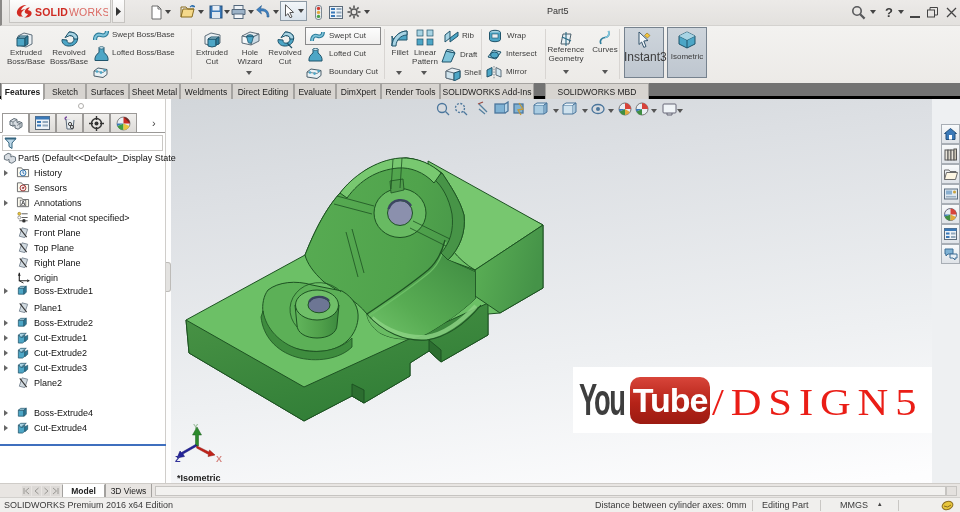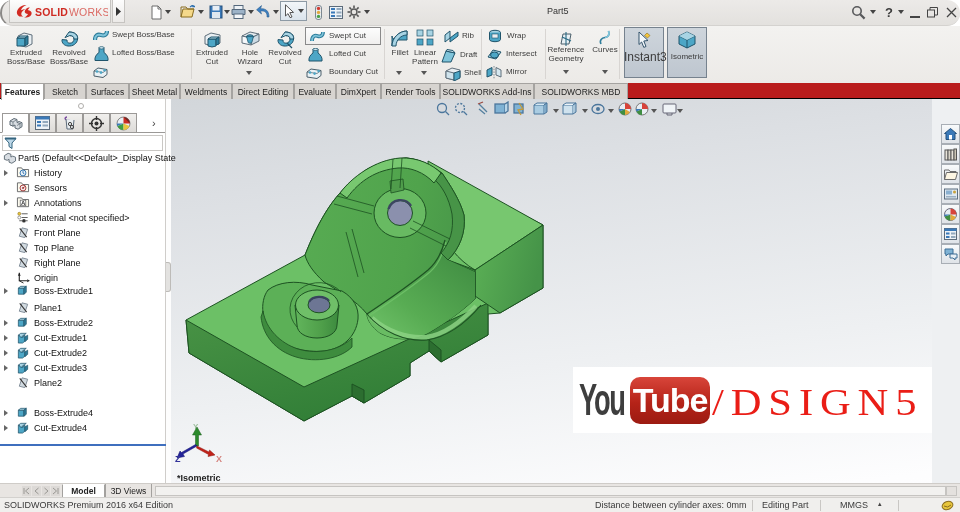--- a/index.html
+++ b/index.html
@@ -1,40 +1,40 @@
 <!DOCTYPE html>
 <html><head>
 <meta charset="utf-8">
 <style>
 * { margin:0; padding:0; box-sizing:border-box; }
 html,body { width:960px; height:512px; overflow:hidden; }
 body { font-family:"Liberation Sans", sans-serif; position:relative; background:#fff; }
 .abs { position:absolute; }
 
 #titlebar { position:absolute; left:0; top:0; width:960px; height:26px;
-  background:linear-gradient(#eceae8,#e3e1de); border-bottom:1px solid #d4d2cf; border-left:2px solid #8a8886;border-radius:13px; }
+  background:linear-gradient(#eceae8,#e3e1de); border-bottom:1px solid #d4d2cf; border-left:2px solid #8a8886; }
 #logobox { position:absolute; left:7px; top:0; width:102px; height:23px;
   background:linear-gradient(#fdfdfd,#e9e8e6); border:1px solid #c6c4c1; border-top:none;
   display:flex; align-items:center; justify-content:center; }
 #logoarrow { position:absolute; left:110px; top:0; width:13px; height:23px;
   background:linear-gradient(#fdfdfd,#eceae8); border:1px solid #c6c4c1; border-top:none;
   display:flex; align-items:center; justify-content:center; }
 .tbtn { position:absolute; top:3px; height:18px; display:flex; align-items:center; }
 .caret { width:0; height:0; border-left:3px solid transparent; border-right:3px solid transparent; border-top:4px solid #444; display:inline-block; }
 #title5 { position:absolute; left:545px; top:6px; font-size:9px; color:#333; }
 #searchbox { position:absolute; left:734px; top:2px; width:142px; height:17px; background:#fff;
   border:1px solid #b9b7b4; display:flex; align-items:center; font-size:8.5px; color:#555; }
 
 #ribbon { position:absolute; left:0; top:26px; width:960px; height:57px;
   background:linear-gradient(#f3f2f0,#eceae7); }
 .rlabel { position:absolute; font-size:8px; color:#3c3c3c; text-align:center; line-height:8.5px; white-space:nowrap; }
 .rsep { position:absolute; top:3px; height:50px; width:1px; background:#d8d5d2; }
 .rcaret { position:absolute; width:0; height:0; border-left:3px solid transparent; border-right:3px solid transparent; border-top:4px solid #555; }
 
-#tabrow { position:absolute; left:0; top:83px; width:960px; height:16px; background:#b91c1c; border-bottom:1px solid #000000; }
+#tabrow { position:absolute; left:0; top:83px; width:960px; height:16px; background:#737373; border-bottom:3px solid #000000; }
 .ctab { position:absolute; top:0; height:16px; background:#d7d4d0; border:1px solid #a5a3a0; border-bottom:none;
   font-size:8.5px; color:#222; display:flex; align-items:center; justify-content:center; }
 .ctab.active { background:#fff; height:17px; z-index:3; }
 
 #main { position:absolute; left:0; top:99px; width:960px; height:384px; background:#fff; }
 #viewport { position:absolute; left:166px; top:0; width:766px; height:476px;
   background:linear-gradient(173deg,#d2d6da 0%, #dcdfe3 18%, #eef0f2 55%, #fdfdfe 82%, #ffffff 100%); }
 #taskpane { position:absolute; left:932px; top:0; width:28px; height:384px; background:#eef0f2; }
 .tpbtn { position:absolute; left:9px; width:19px; height:20px; background:linear-gradient(#f8fafb,#dfe3e8);
   border:1px solid #a8aeb5; display:flex; align-items:center; justify-content:center; }
@@ -360,21 +360,21 @@
   <div class="ctab active" style="left:1px;width:43px;font-weight:bold">Features</div>
   <div class="ctab" style="left:44px;width:42px">Sketch</div>
   <div class="ctab" style="left:86px;width:43px">Surfaces</div>
   <div class="ctab" style="left:129px;width:51px">Sheet Metal</div>
   <div class="ctab" style="left:180px;width:52px">Weldments</div>
   <div class="ctab" style="left:232px;width:62px">Direct Editing</div>
   <div class="ctab" style="left:294px;width:42px">Evaluate</div>
   <div class="ctab" style="left:336px;width:45px">DimXpert</div>
   <div class="ctab" style="left:381px;width:59px">Render Tools</div>
   <div class="ctab" style="left:440px;width:94px">SOLIDWORKS Add-Ins</div>
-  <div class="ctab" style="left:534px;width:94px">SOLIDWORKS MBD</div>
+  <div class="ctab" style="left:545px;width:104px">SOLIDWORKS MBD</div>
 </div>
 <div id="main">
   <div id="viewport">
     <div class="abs" style="left:0;top:0;width:5px;height:384px;background:#fdfdfd"></div>
     <svg id="partsvg" class="abs" style="left:0;top:0" width="766" height="384" viewBox="166 99 766 384">
       <defs>
         <linearGradient id="gFront" x1="0" y1="0" x2="0.6" y2="1">
           <stop offset="0" stop-color="#4a9446"></stop>
             <stop offset="1" stop-color="#307d36"></stop>
         </linearGradient>

